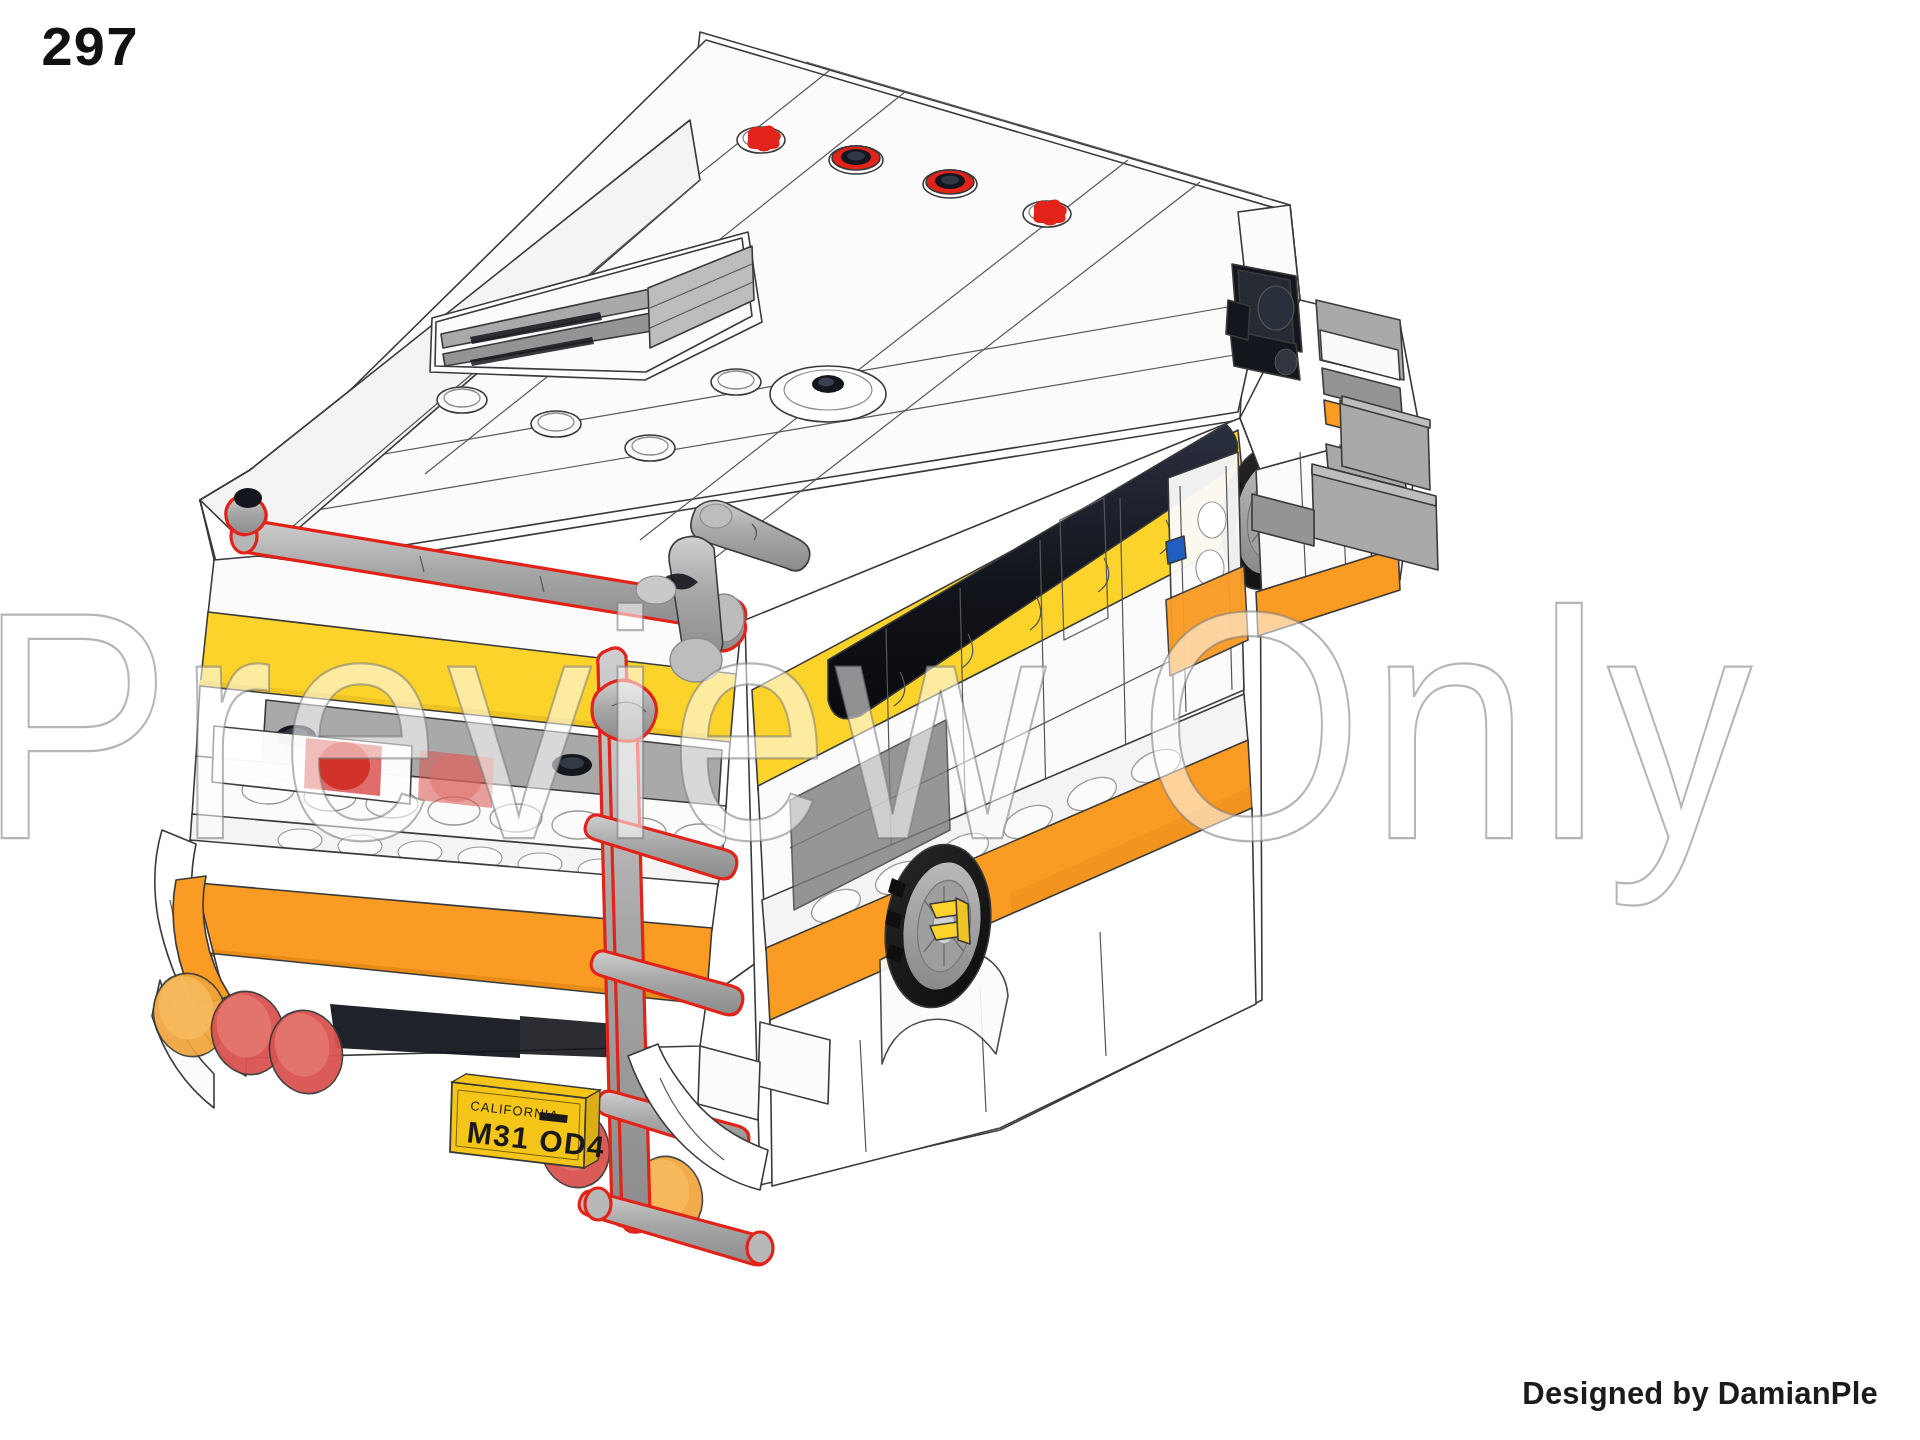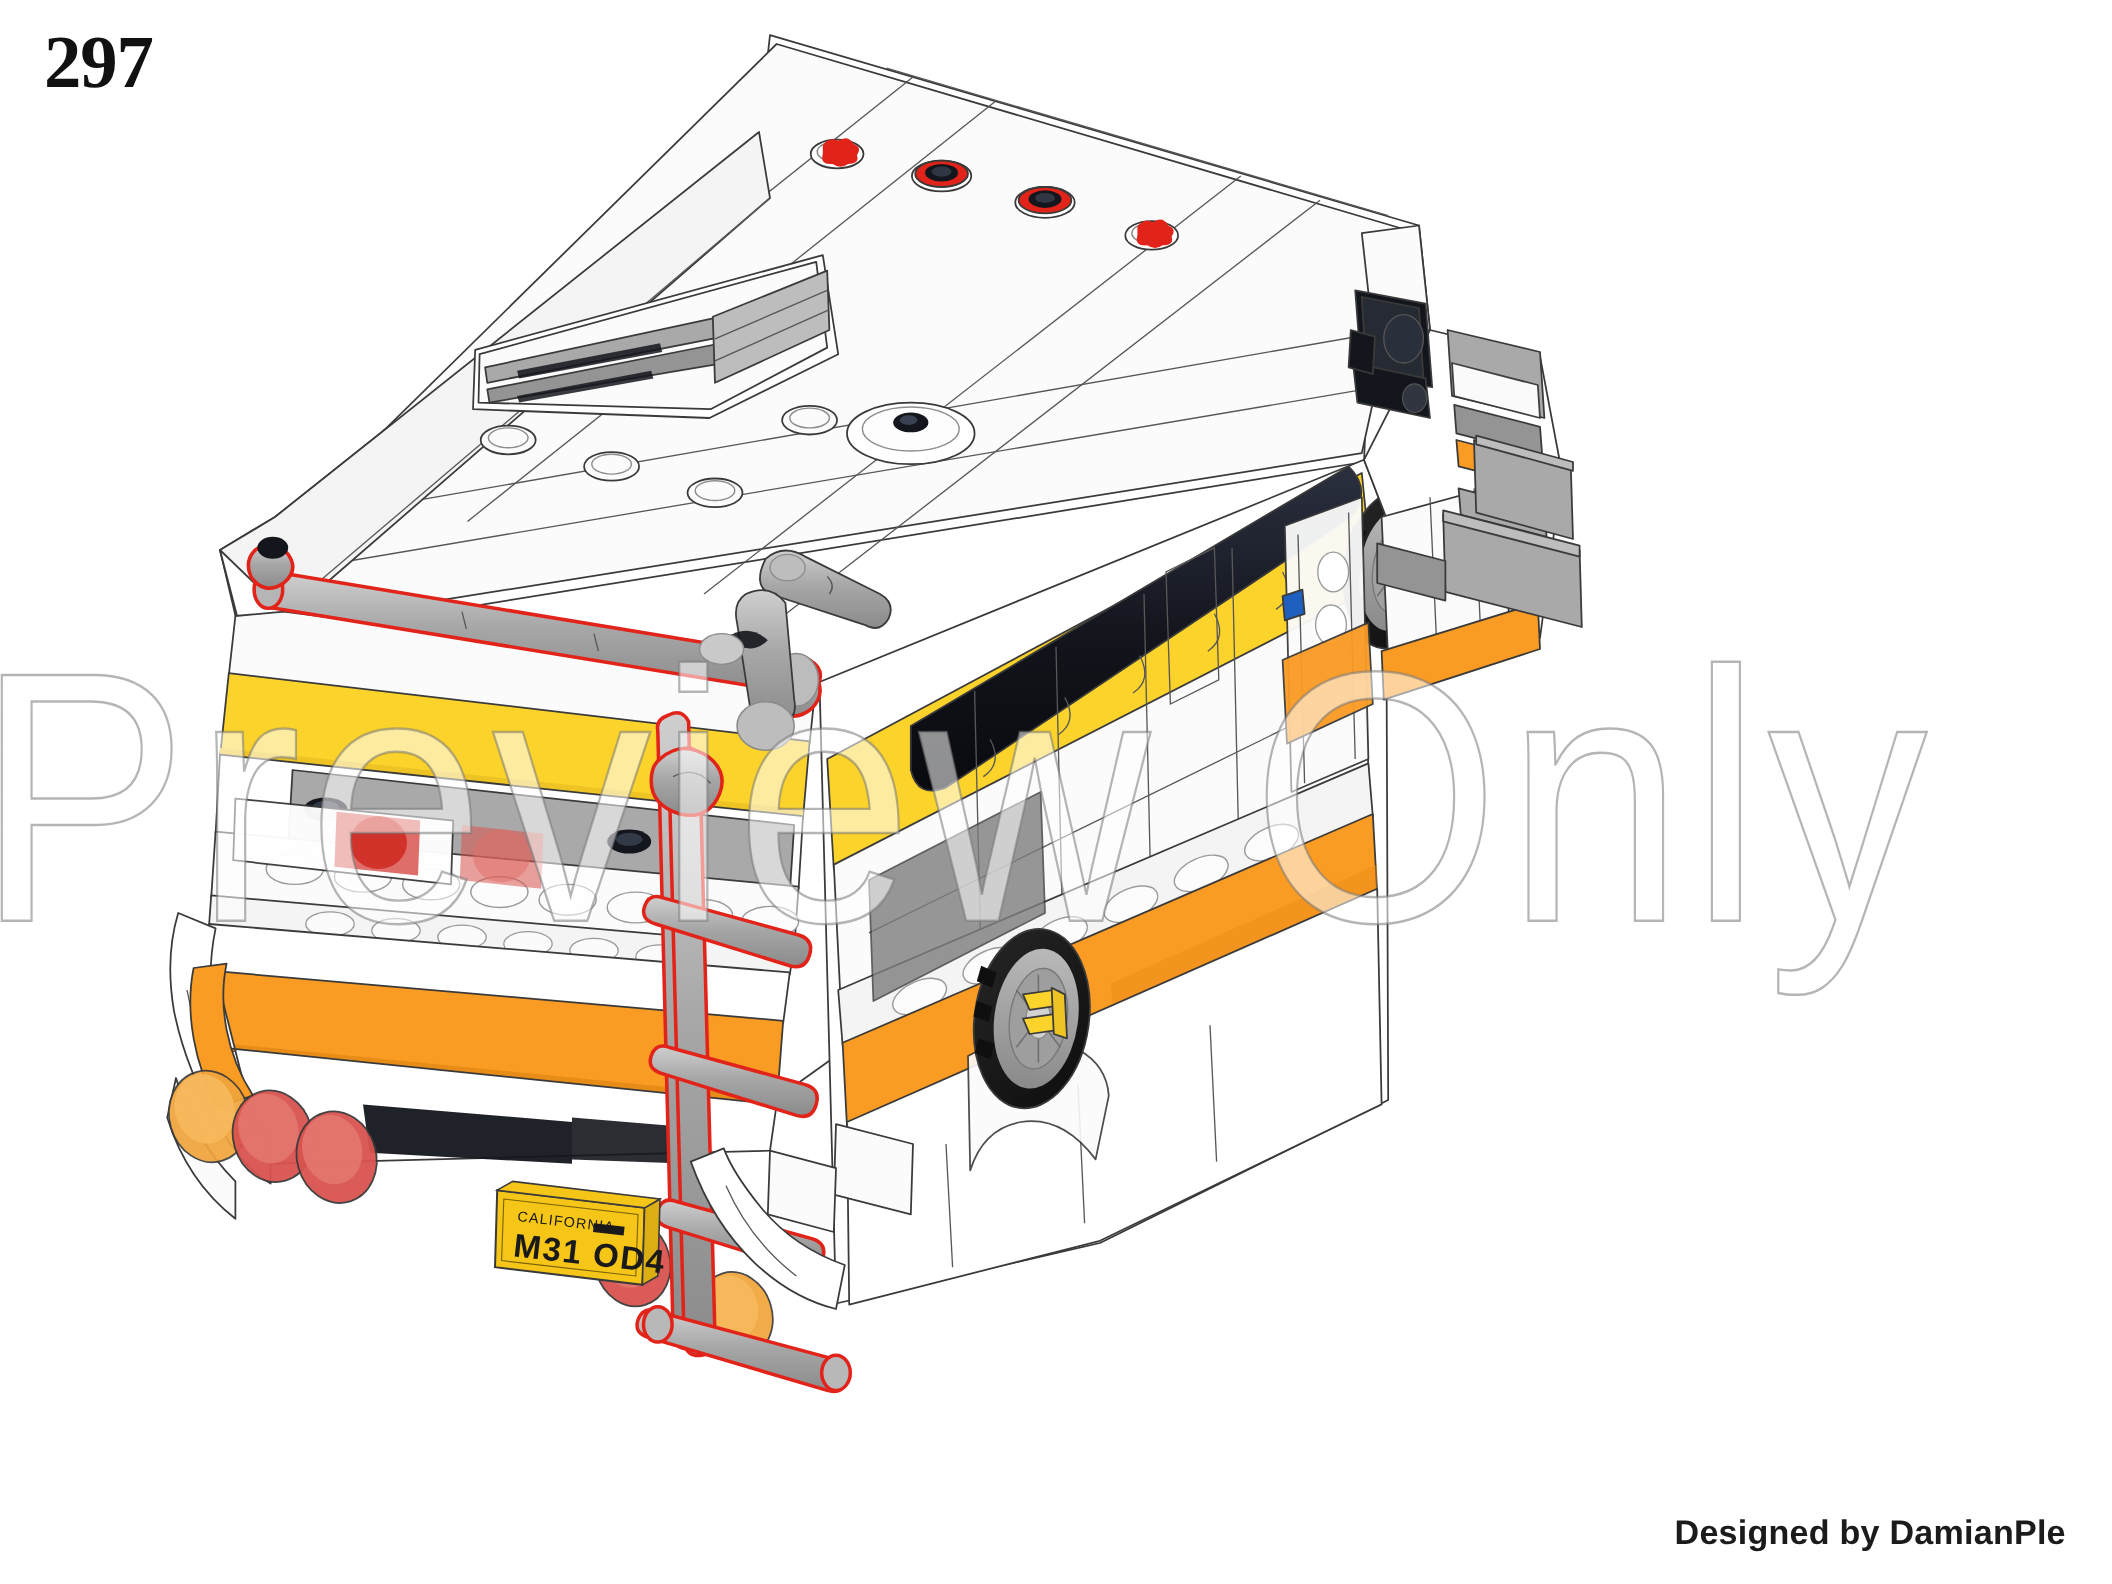--- a/index.html
+++ b/index.html
@@ -21,22 +21,22 @@
   #page {
     position: absolute;
     inset: 0;
     background: #ffffff;
   }
 
   #step-number {
     position: absolute;
     left: 40px;
     top: 22px;
-    font-family: Liberation Serif, serif;
-    font-size: 68px;
+    font-family: Liberation Mono, monospace;
+    font-size: 56px;
     font-weight: bold;
     color: #111111;
     letter-spacing: -1px;
     line-height: 1;
     z-index: 40;
     user-select: none;
   }
 
   #designer-credit {
     position: absolute;

